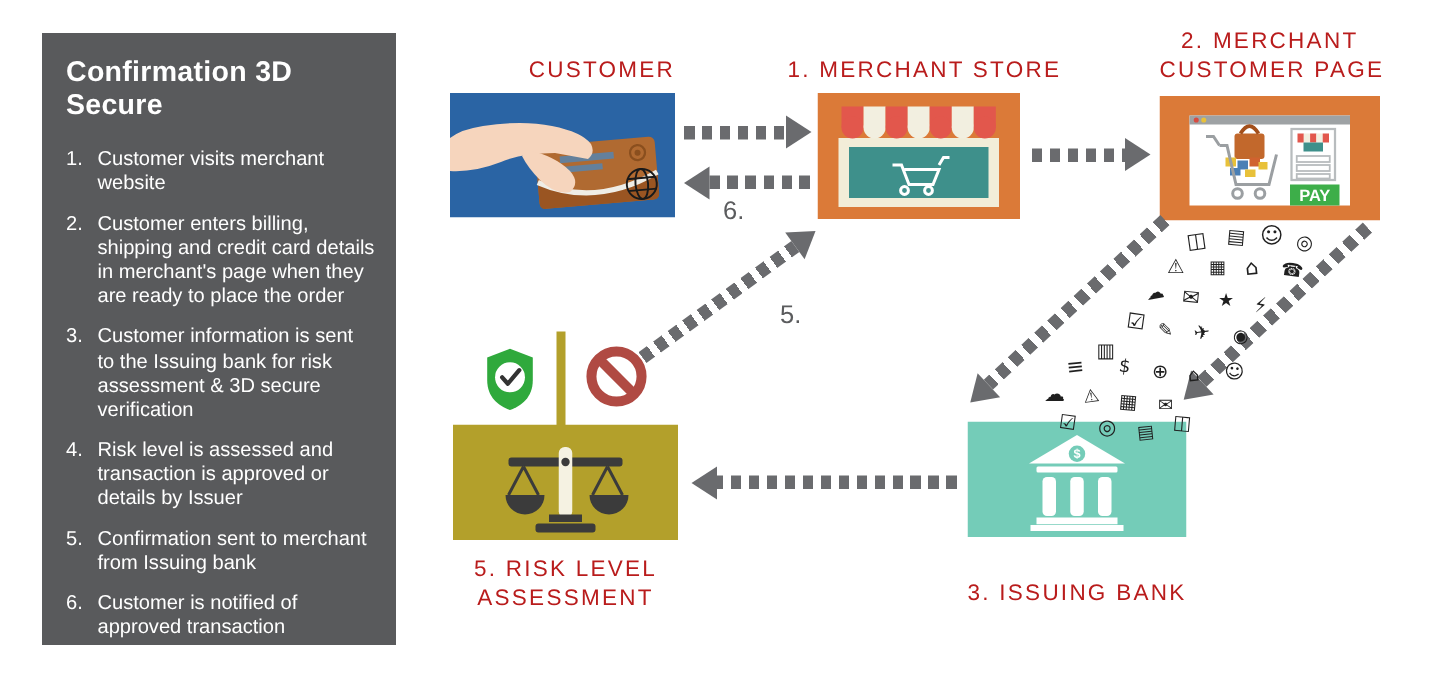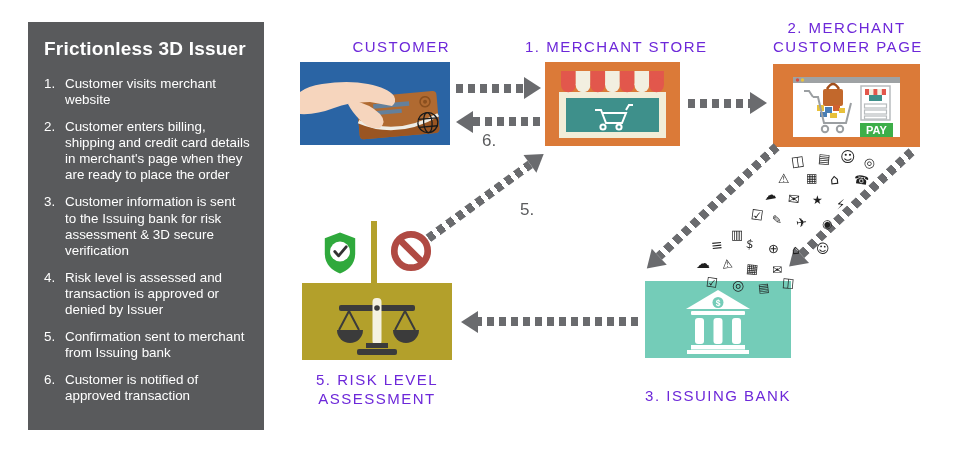--- a/index.html
+++ b/index.html
@@ -18,21 +18,21 @@
   }
   .steps{list-style:none;margin:0;padding:0;}
   .steps li{
     display:grid;grid-template-columns:19px 1fr;column-gap:2px;
     font-size:13.4px;line-height:1.2;margin-bottom:11px;
   }
   
   .node{position:absolute;}
   .node svg{display:block;}
   .node-label{
-    position:absolute;color:#6d28d9;font-size:15px;font-weight:500;
+    position:absolute;color:#b91c1c;font-size:15px;font-weight:500;
     letter-spacing:1.5px;text-align:center;line-height:19px;white-space:nowrap;
   }
   
   .arrow{
     position:absolute;display:flex;align-items:center;height:24px;
     transform-origin:left center;
   }
   .arrow .shaft{
     height:9px;flex:1;
     background-image:repeating-linear-gradient(90deg,var(--c-arrow,#6A6B6E) 0 7px,transparent 7px 12px);
@@ -49,37 +49,37 @@
   .icon-cloud span{
     position:absolute;color:#1f1f1f;font-family:"DejaVu Sans",sans-serif;line-height:1;
   }
 </style>
 </head>
 <body>
 
 <div class="canvas">
 
   <aside class="sidebar">
-    <h1>Frictionless 3D Issuer</h1>
+    <h1>Confirmation 3D Secure</h1>
     <ol class="steps">
       <li>
           <span>1.</span>
           <span>Customer visits merchant website</span>
         </li>
       <li>
           <span>2.</span>
           <span>Customer enters billing, shipping and credit card details in merchant's page when they are ready to place the order</span>
         </li>
       <li>
           <span>3.</span>
           <span>Customer information is sent to the Issuing bank for risk assessment &amp; 3D secure verification</span>
         </li>
       <li>
           <span>4.</span>
-          <span>Risk level is assessed and transaction is approved or denied by Issuer</span>
+          <span>Risk level is assessed and transaction is approved or details by Issuer</span>
         </li>
       <li>
           <span>5.</span>
           <span>Confirmation sent to merchant from Issuing bank</span>
         </li>
       <li>
           <span>6.</span>
           <span>Customer is notified of approved transaction</span>
         </li>
     </ol>

